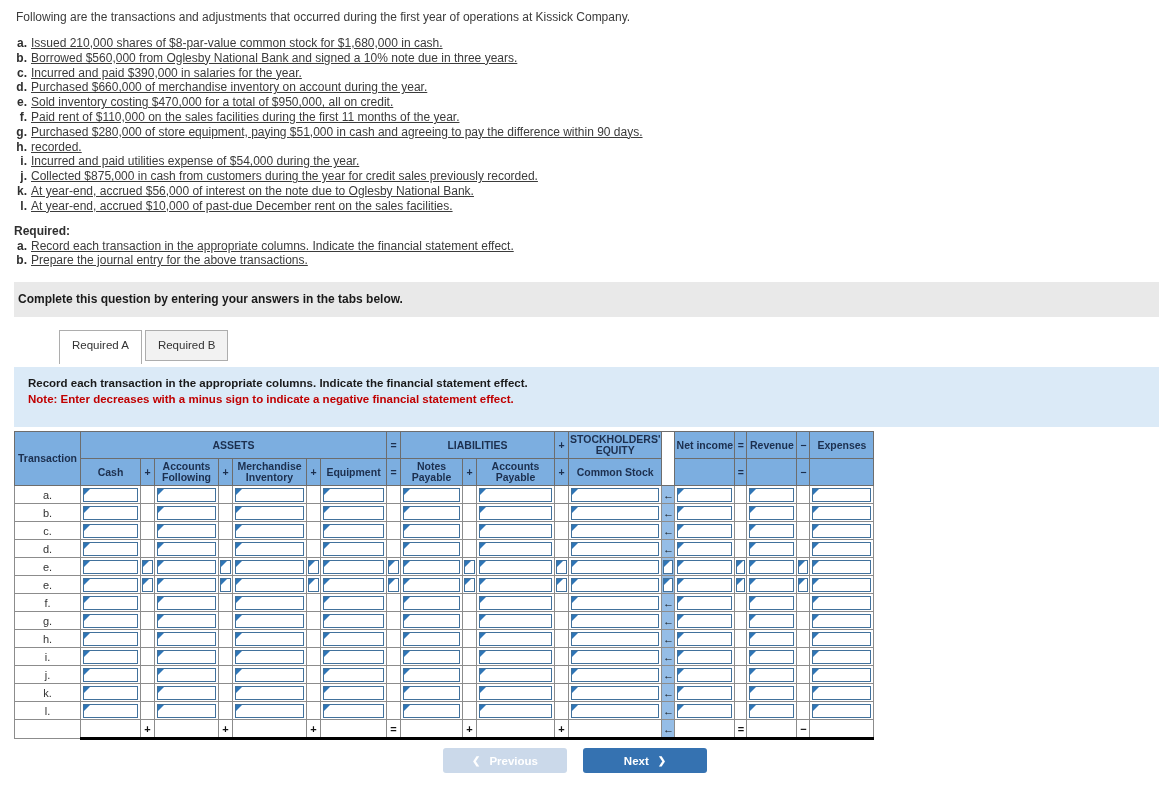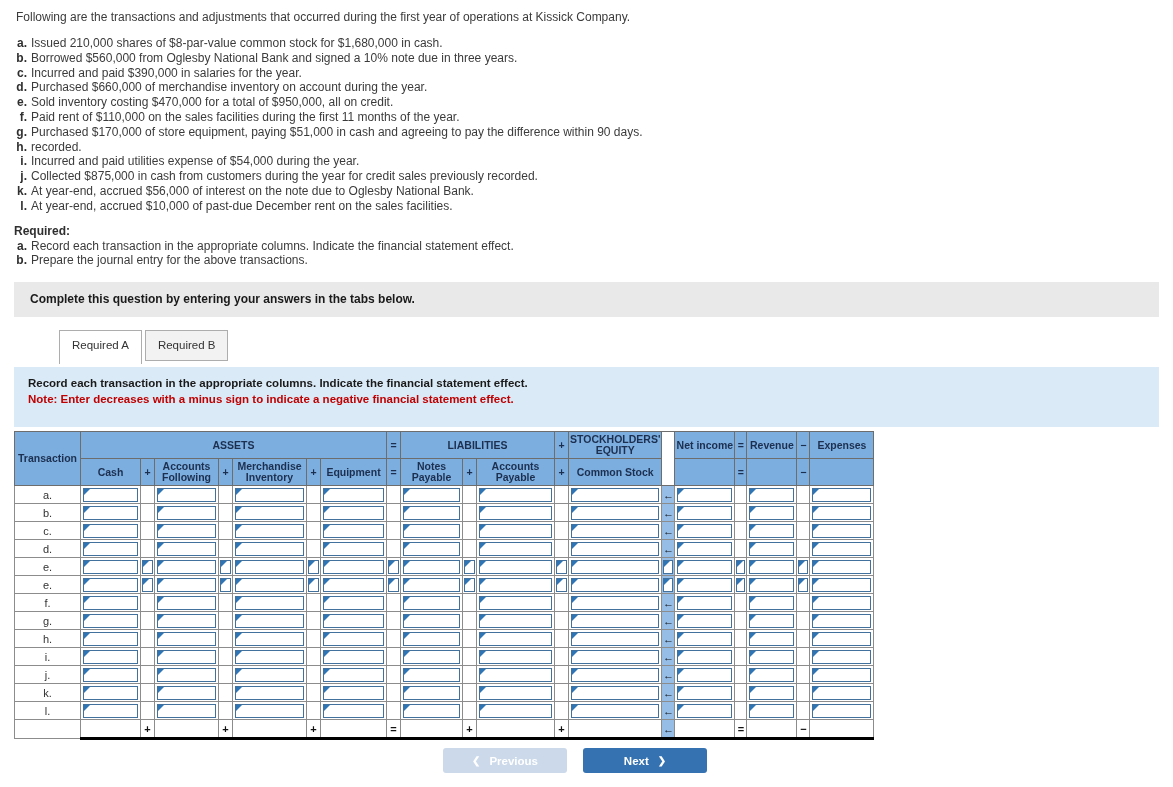--- a/index.html
+++ b/index.html
@@ -8,27 +8,27 @@
     width:1173px; height:787px; overflow:hidden; background:#fff;
     font-family:"Liberation Sans", sans-serif; font-size:12px; color:#3b3b3b;
   }
   .page { padding:8px 14px 0 14px;border-radius:30px; }
 
   
   .intro { margin:2px 0 12px 2px; }
   .txn-list { max-width:780px; }
   .txn-line { display:flex; line-height:14.8px; }
   .txn-letter { min-width:13px; text-align:right; font-weight:700; margin-right:4px; flex:none; color:#2f2f2f; }
-  .txn-text div { line-height:14.8px; }
+  .txn-text div { line-height:14.8px;text-decoration:underline; }
   .required-heading { font-weight:700; margin-top:10px; line-height:15px; color:#2f2f2f; }
 
   
   .banner {
     margin-top:14px; background:#E9E9E9; color:#1a1a1a; font-weight:700;
-    padding:10px 16px; line-height:15px;
+    padding:10px 4px; line-height:15px;
   }
 
   
   .tabs { margin-top:13px; display:flex; align-items:flex-start; height:34px; }
   .tab {
     padding:8px 12px 0 12px; height:31px; background:#F2F2F2; border:1px solid #ADADAD;
     font-size:11.5px; color:#333; cursor:pointer;
   }
   .tab + .tab { margin-left:3px; }
   .tab.active { background:#fff; height:34px; border-bottom:none;margin-left:45px; }
@@ -118,21 +118,21 @@
       </div>
       <div class="txn-line">
         <span class="txn-letter">f.</span>
         <div class="txn-text">
           <div>Paid rent of $110,000 on the sales facilities during the first 11 months of the year.</div>
         </div>
       </div>
       <div class="txn-line">
         <span class="txn-letter">g.</span>
         <div class="txn-text">
-          <div>Purchased $170,000 of store equipment, paying $51,000 in cash and agreeing to pay the difference within 90 days.</div>
+          <div>Purchased $280,000 of store equipment, paying $51,000 in cash and agreeing to pay the difference within 90 days.</div>
         </div>
       </div>
       <div class="txn-line">
         <span class="txn-letter">h.</span>
         <div class="txn-text">
           <div>recorded.</div>
         </div>
       </div>
       <div class="txn-line">
         <span class="txn-letter">i.</span>

